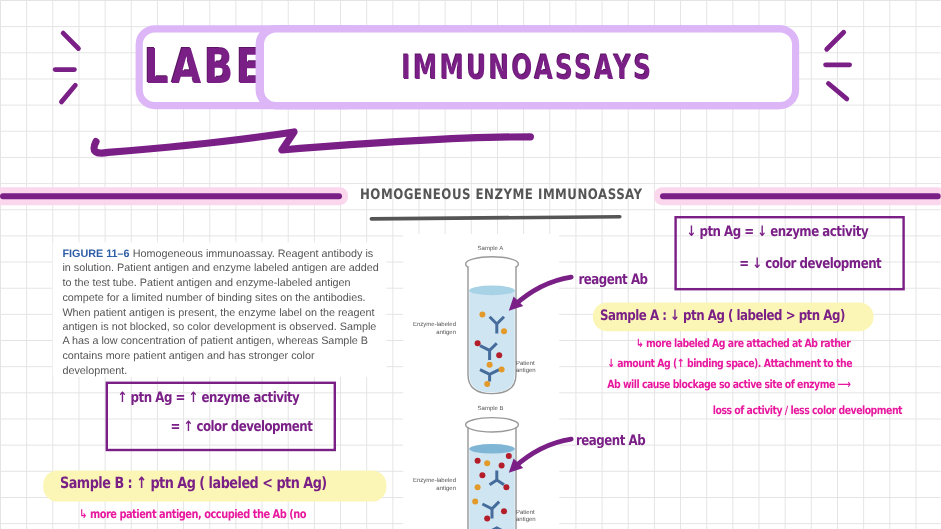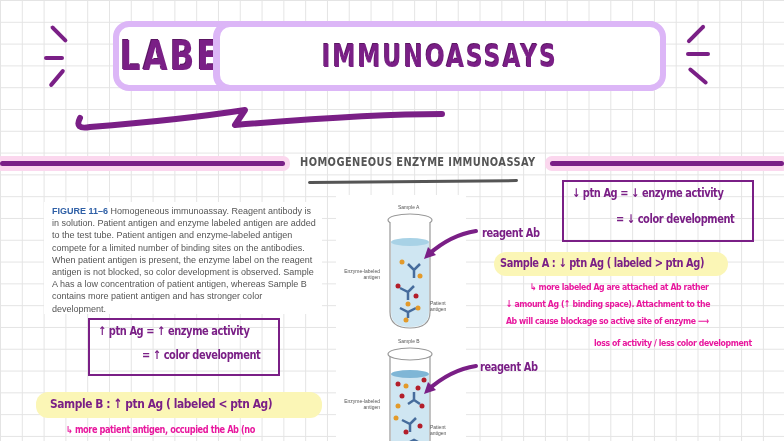--- a/index.html
+++ b/index.html
@@ -35,21 +35,21 @@
 <div class="abs spark" style="left:46px;top:76px;width:22px;transform:rotate(-50deg);"></div>
 <div class="abs spark" style="left:684px;top:32px;width:24px;transform:rotate(-45deg);"></div>
 <div class="abs spark" style="left:686px;top:52px;width:24px;"></div>
 <div class="abs spark" style="left:686px;top:74px;width:24px;transform:rotate(40deg);"></div>
 
 <div class="abs title-pill" style="left:113px;top:21px;width:192px;height:70px;font-size:40px;">
   <span style="transform:scaleX(0.8);display:inline-block;">LABELED</span>
 </div>
 <div class="abs title-pill" style="left:213px;top:21px;width:452px;height:70px;font-size:40px;left:213px;">
 </div>
-<div class="abs title-pill" style="left:214px;top:21px;width:452px;height:70px;font-size:32px;">
+<div class="abs title-pill" style="left:214px;top:21px;width:452px;height:70px;font-size:28px;">
   <span style="transform:scaleX(0.72);display:inline-block;">IMMUNOASSAYS</span>
 </div>
 
 <svg class="abs" style="left:70px;top:100px;" width="400" height="40">
   <path d="M10 18 Q4 30 20 27 Q110 20 175 10 L165 25 Q300 14 372 14" stroke="#7a1f86" stroke-width="6" fill="none" stroke-linecap="round" stroke-linejoin="round"></path>
 </svg>
 
 <div class="abs sec-line" style="left:0px;top:161px;width:285px;"></div>
 <div class="abs sec-title hand" style="left:300px;top:155px;">HOMOGENEOUS ENZYME IMMUNOASSAY</div>
 <div class="abs" style="left:308px;top:180px;width:210px;height:3px;background:#555;border-radius:2px;transform:rotate(-0.5deg);"></div>

